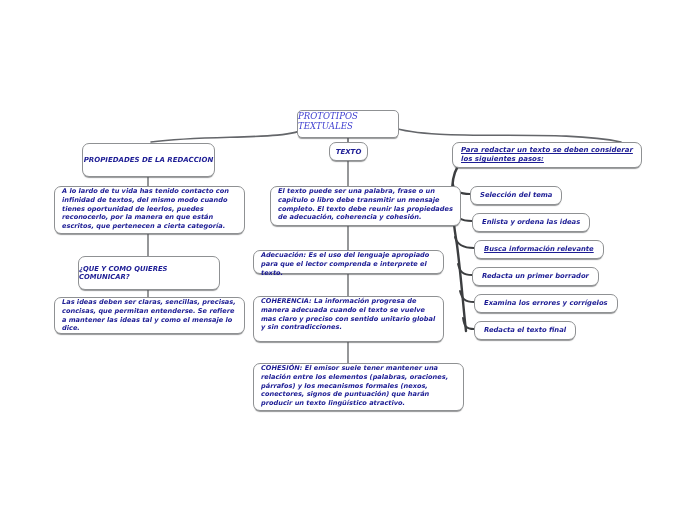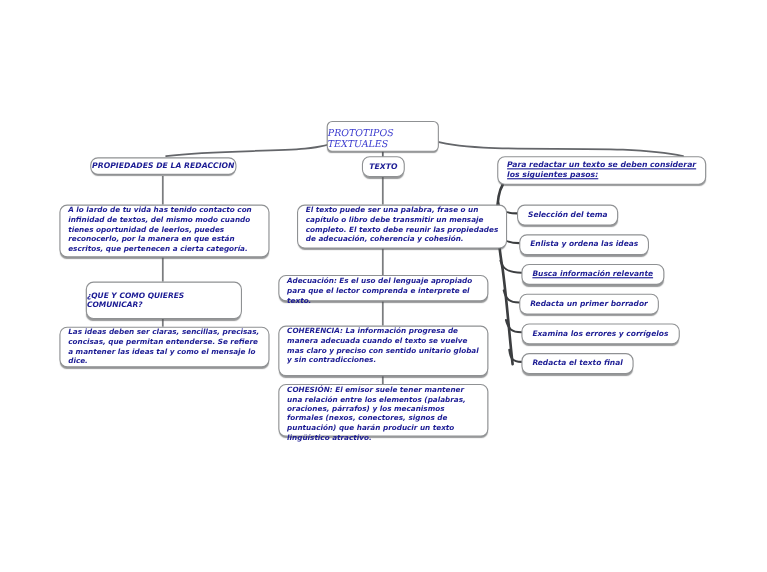--- a/index.html
+++ b/index.html
@@ -28,33 +28,33 @@
     background: #ffffff;
     border: 1px solid var(--border-color, #8f9193);
     border-radius: 7px;
     box-shadow: 0 2px 1px -1px rgba(80,82,84,0.6);
     color: var(--node-text, #1c1c94);
     font-weight: bold;
     font-style: italic;
   }
   .root {
     left: 297px; top: 110px; width: 102px; height: 28px;
-    display: flex; align-items: flex-end; justify-content: center;
+    display: flex; align-items: flex-start; justify-content: center;
     font-family: "DejaVu Serif", "Liberation Serif", serif;
     font-weight: normal;
     font-size: 8.6px;
     color: var(--root-text, #3d3dcf);
     border-radius: 5px;
   }
   .hdr {
     display: flex; align-items: center; justify-content: center;
     font-size: 7px;
     text-align: center;
   }
-  .hdr-left   { left: 82px;  top: 143px; width: 133px; height: 16px; }
+  .hdr-left   { left: 82px;  top: 143px; width: 133px; height: 34px; }
   .hdr-center { left: 329px; top: 142px; width: 39px;  height: 19px; }
   .hdr-right  {
     left: 452px; top: 142px; width: 190px; height: 26px;
     font-size: 7px; line-height: 1.35;
     padding: 3px 8px 0 8px;
     text-align: left;
     text-decoration: underline;
   }
   .txt {
     font-size: 6.6px;
@@ -63,21 +63,21 @@
     text-align: left;
   }
   .box-l1 { left: 54px;  top: 186px; width: 191px; height: 48px; }
   .box-l2 { left: 78px;  top: 256px; width: 142px; height: 34px;
             display: flex; align-items: center; justify-content: flex-start;
             font-size: 6.8px; padding: 0; }
   .box-l3 { left: 54px;  top: 297px; width: 191px; height: 37px; }
   .box-c1 { left: 270px; top: 186px; width: 191px; height: 40px; }
   .box-c2 { left: 253px; top: 250px; width: 191px; height: 24px; }
   .box-c3 { left: 253px; top: 296px; width: 191px; height: 46px; }
-  .box-c4 { left: 253px; top: 349px; width: 191px; height: 48px; }
+  .box-c4 { left: 253px; top: 363px; width: 211px; height: 48px; }
   .step {
     font-size: 6.8px;
     line-height: 11px;
     padding: 3px 9px;
     white-space: nowrap;
   }
   .step-0 { left: 470px; top: 186px; }
   .step-1 { left: 472px; top: 213px; }
   .step-2 { left: 474px; top: 240px; text-decoration: underline; }
   .step-3 { left: 472px; top: 267px; }

